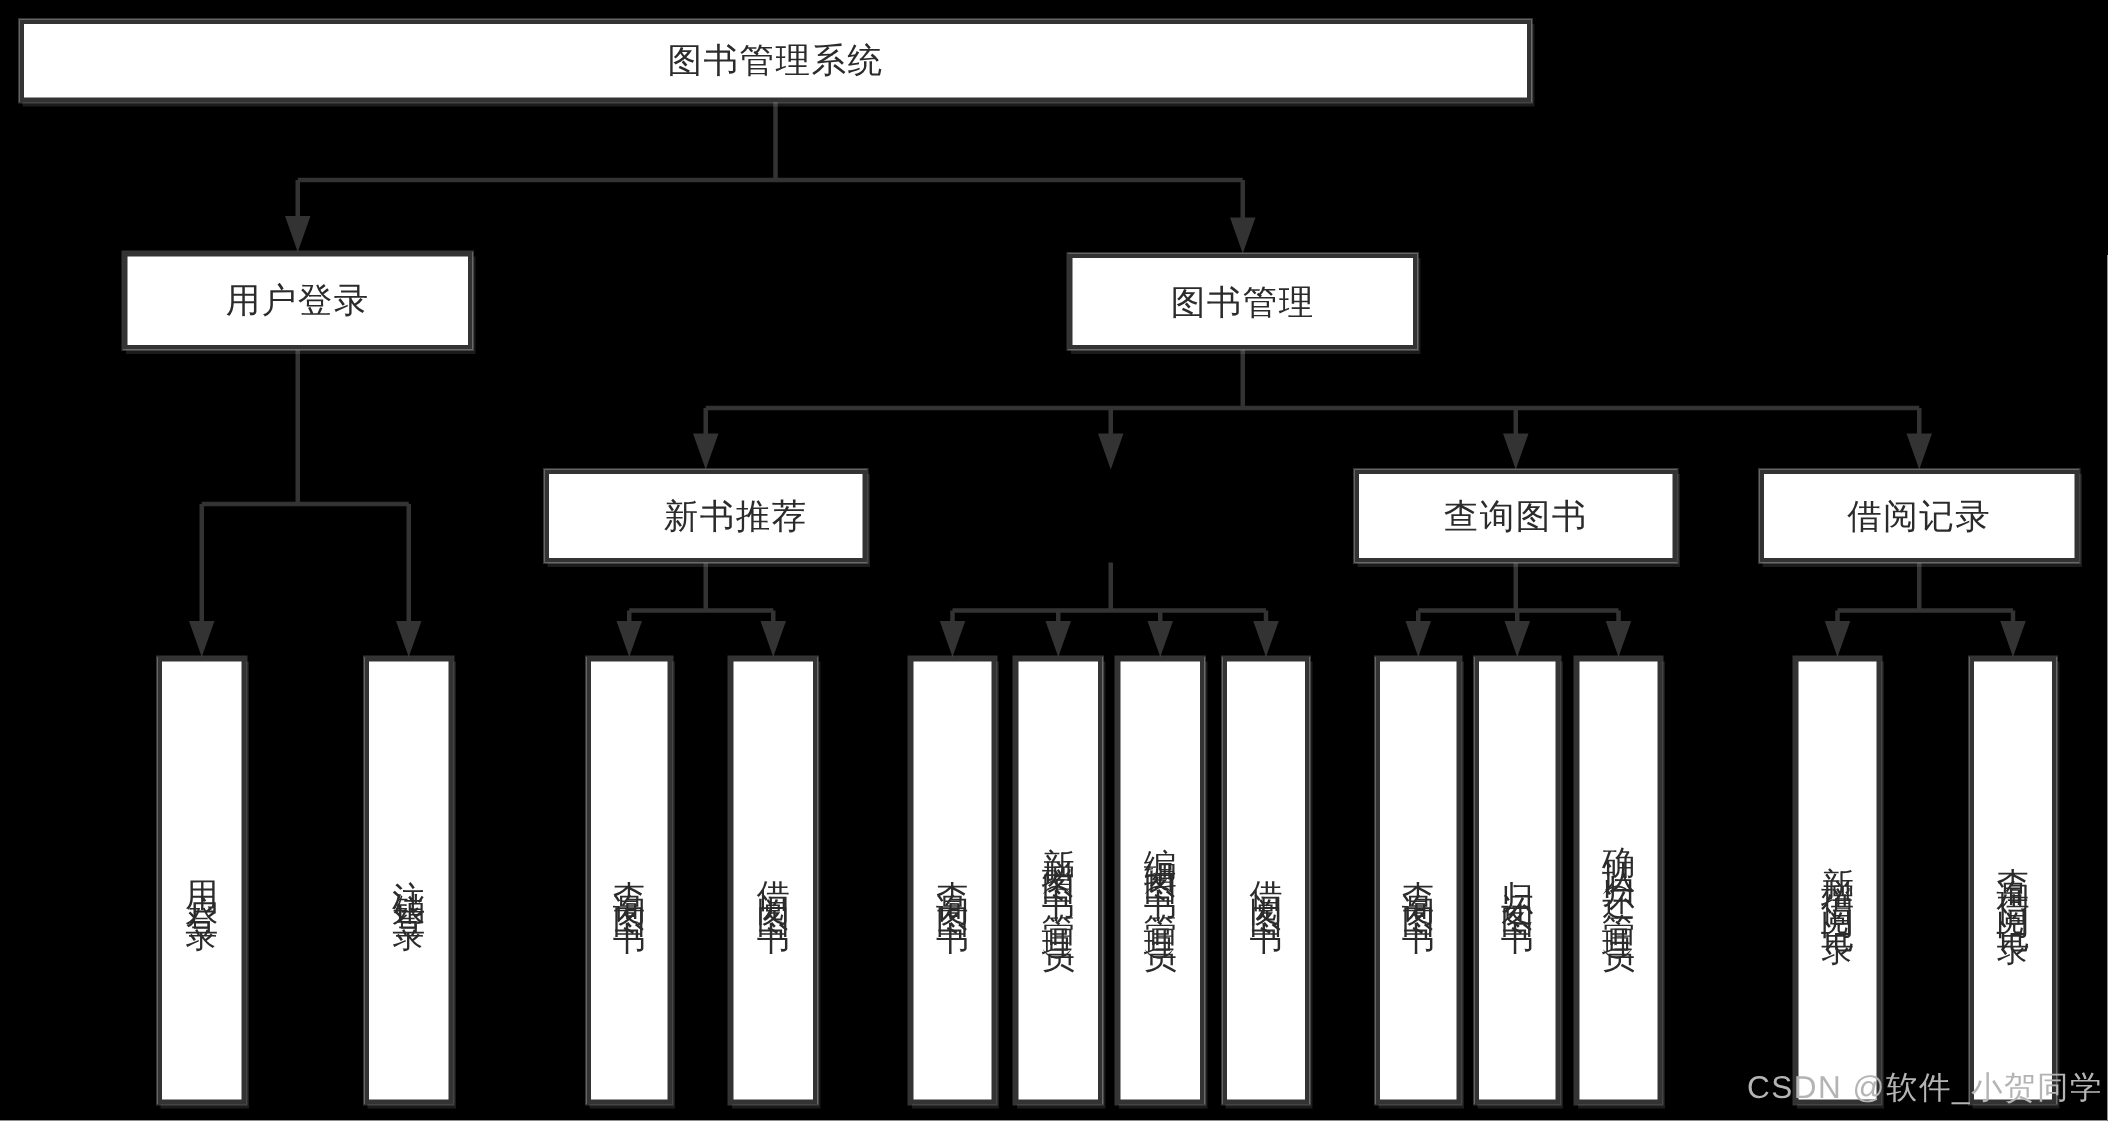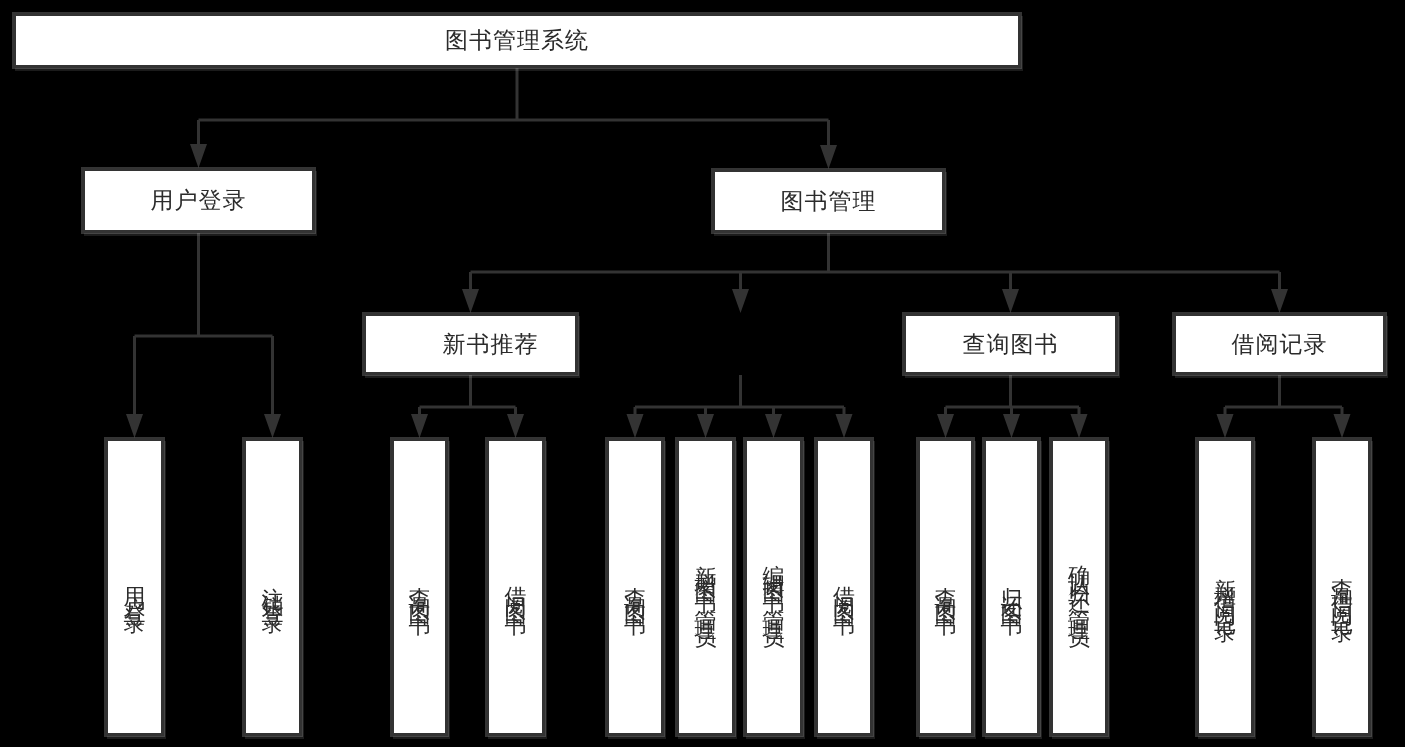--- a/index.html
+++ b/index.html
@@ -138,14 +138,15 @@
     <span>确认归还（管理员）</span>
   </div>
 
   <div class="node v n-br1">
     <span>新增借阅记录</span>
   </div>
   <div class="node v n-br2">
     <span>查询借阅记录</span>
   </div>
 
+  <div class="watermark">CSDN @软件_小贺同学</div>
 
 </div>
 
 </body></html>

